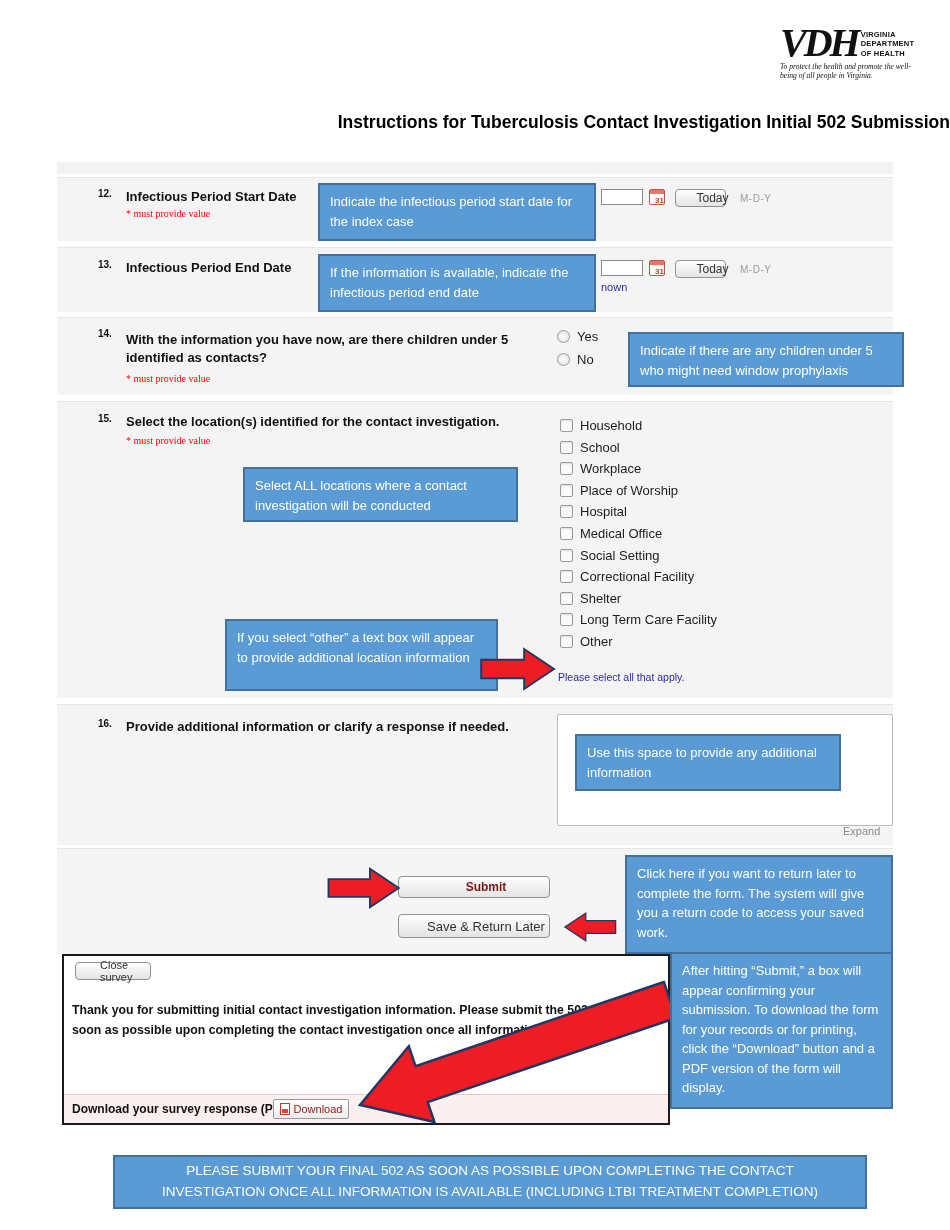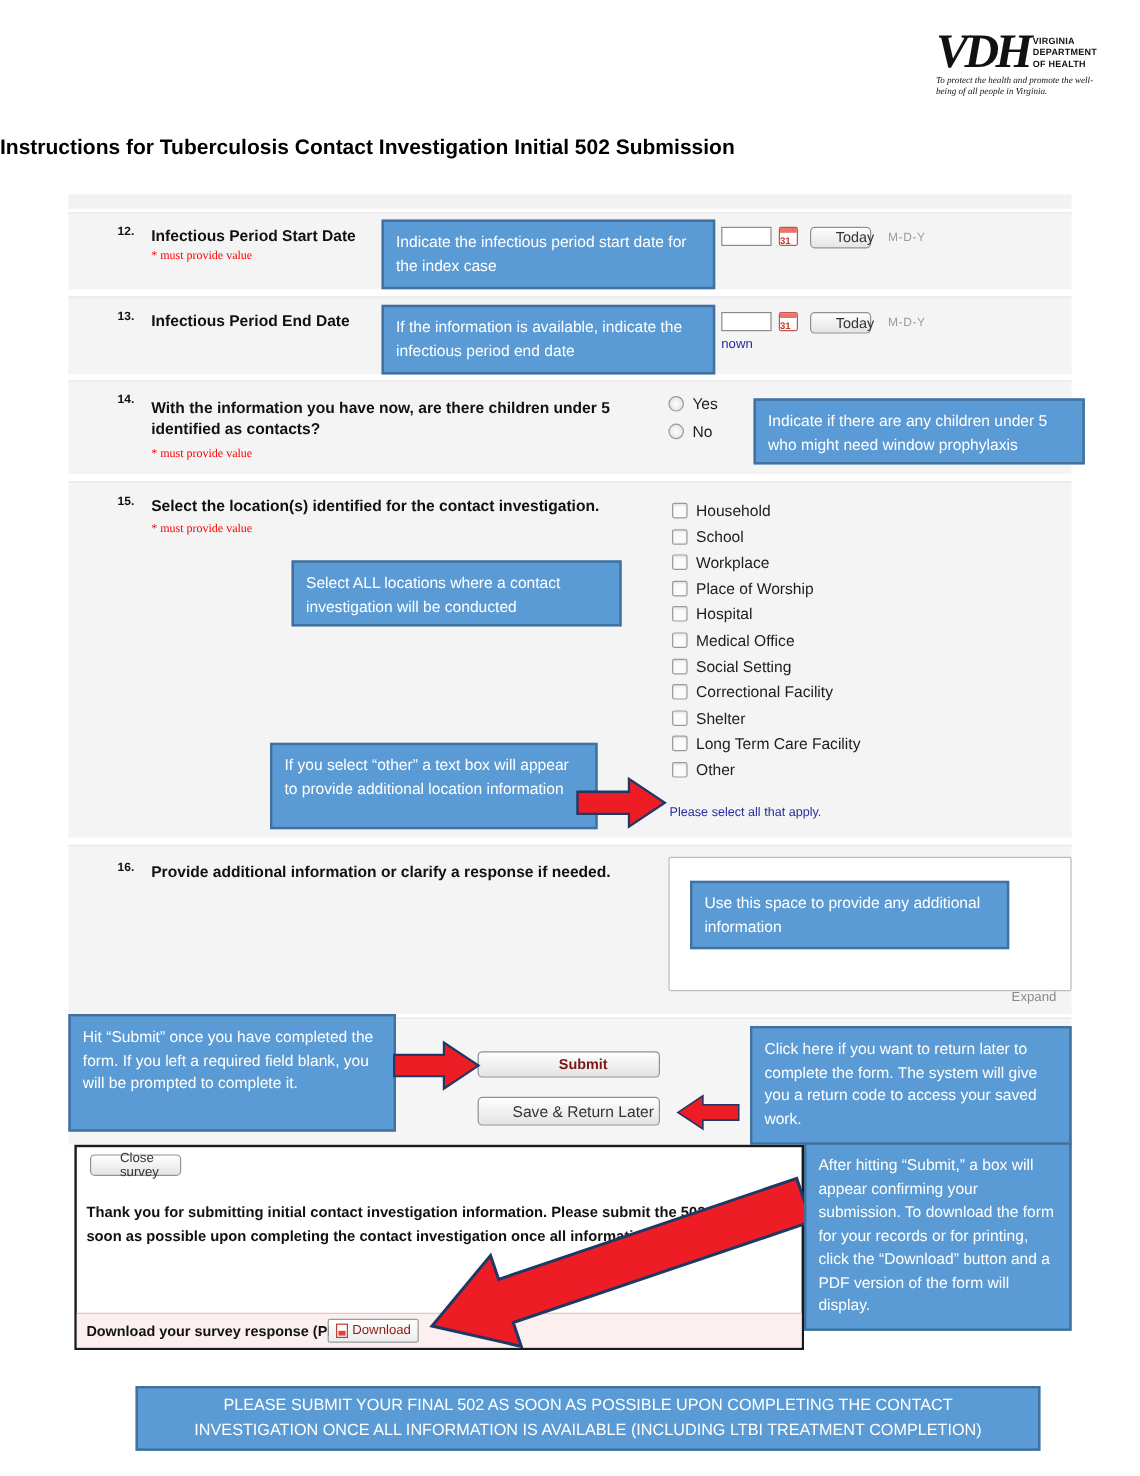--- a/index.html
+++ b/index.html
@@ -7,36 +7,36 @@
   .page { position:relative; width:950px; height:1230px; background:#fff; overflow:hidden; }
   .abs { position:absolute; }
 
   
   .logo { position:absolute; top:26px; right:28px; width:142px; }
   .logo-top { display:flex; align-items:flex-start; }
   .logo-vdh { font-family:"Liberation Serif", serif; font-style:italic; font-weight:bold; font-size:40px; line-height:.85; letter-spacing:-3px; color:#111; }
   .logo-lines { margin-left:3px; margin-top:4px; font-size:7.5px; font-weight:bold; line-height:1.25; color:#111; letter-spacing:.2px; }
   .logo-tag { margin-top:2px; font-family:"Liberation Serif", serif; font-style:italic; font-size:7.6px; line-height:1.25; color:#111; }
 
-  .title { position:absolute; top:112px; left:0; width:100%; text-align:left; font-size:17.5px; font-weight:bold; color:#000; }
+  .title { position:absolute; top:112px; left:0; width:100%; text-align:right; font-size:17.5px; font-weight:bold; color:#000; }
 
   
   .row { position:absolute; left:57px; width:836px; background:#f4f4f4; border-top:1px solid #e6e6e6; }
   .qnum { position:absolute; font-size:10px; font-weight:bold; color:#111; }
   .qlabel { position:absolute; font-size:13px; font-weight:bold; color:#111; line-height:1.35; }
   .qreq { position:absolute; font-size:10px; color:#f00;font-family:Liberation Serif, serif; }
 
   .callout { position:absolute; background:#5b9bd5; border:2px solid #41719c; color:#fff; font-size:13px; line-height:1.5; padding:7px 10px; }
 
   .btn { position:absolute; display:flex; align-items:center; justify-content:center; border:1px solid #919191; border-radius:4px; background:linear-gradient(#fefefe,#e4e4e4); font-size:12px; color:#333; cursor:default;padding-left:24px; }
 
   .date-input { position:absolute; width:42px; height:16px; background:#fff; border:1px solid #8a8a8a; }
   .cal-icon { position:absolute; width:16px; height:16px; background:#fff; border:1px solid #c0564e; border-radius:2px; }
   .cal-icon::before { content:""; position:absolute; top:0; left:0; right:0; height:4px; background:#e8746b; }
-  .cal-num { position:absolute; bottom:-1px; width:100%; text-align:left; font-size:8px; font-weight:bold; color:#c0392b; }
+  .cal-num { position:absolute; bottom:-1px; width:100%; text-align:right; font-size:8px; font-weight:bold; color:#c0392b; }
   .mdy { position:absolute; font-size:10px; color:#9b9b9b; letter-spacing:.5px; }
   .frag { position:absolute; font-size:11px; color:#2b2ba0; }
 
   .radio-row, .cb-row { display:flex; align-items:center; gap:7px; }
   .radio { width:13px; height:13px; border-radius:50%; border:1px solid #9a9a9a; background:radial-gradient(#fff,#dcdcdc); flex:0 0 auto; }
   .cb { width:13px; height:13px; border:1px solid #9a9a9a; border-radius:2px; background:#fbfbfb; box-shadow:inset 0 1px 2px rgba(0,0,0,.12); flex:0 0 auto; }
   .opt-label { font-size:13px; color:#1d1d1d; }
   .cb-list { position:absolute; left:560px; top:418px; display:flex; flex-direction:column; gap:6.6px; }
   .cb-note { position:absolute; left:558px; top:671px; font-size:10.5px; color:#2b2ba0; }
 
@@ -184,21 +184,20 @@
   <div class="textarea"></div>
   <div class="callout" style="left:575px; top:734px; width:266px; height:57px;">Use this space to provide any additional information</div>
   <div class="expand">Expand</div>
 
   <div class="row" style="top:848px; height:106px; background:#f5f5f5;"></div>
   <div class="btn" style="left:398px; top:876px; width:152px; height:22px;">
       <span class="submit-label">Submit</span>
     </div>
   <div class="btn" style="left:398px; top:914px; width:152px; height:24px; font-size:13px;">Save &amp; Return Later</div>
 
-  <div class="callout" style="left:57px; top:845px; width:273px; height:98px;">Hit “Submit” once you have completed the form. If you left a required field blank, you will be prompted to complete it.</div>
   <svg class="arrow-svg" style="left:327px; top:861px; width:74px; height:54px;" viewBox="0 0 100 60">
     <polygon class="arrow-shape" points="2,18 58,18 58,4 97,30 58,56 58,42 2,42"></polygon>
   </svg>
   <svg class="arrow-svg" style="left:552px; top:911px; width:76px; height:32px; transform:scaleX(-1);" viewBox="0 0 100 60">
     <polygon class="arrow-shape" points="2,18 58,18 58,4 97,30 58,56 58,42 2,42"></polygon>
   </svg>
   <div class="callout" style="left:625px; top:855px; width:268px; height:99px;">Click here if you want to return later to complete the form. The system will give you a return code to access your saved work.</div>
 
   <div class="conf-box"></div>
   <div class="btn" style="left:75px; top:962px; width:76px; height:18px; font-size:11px;">Close survey</div>

